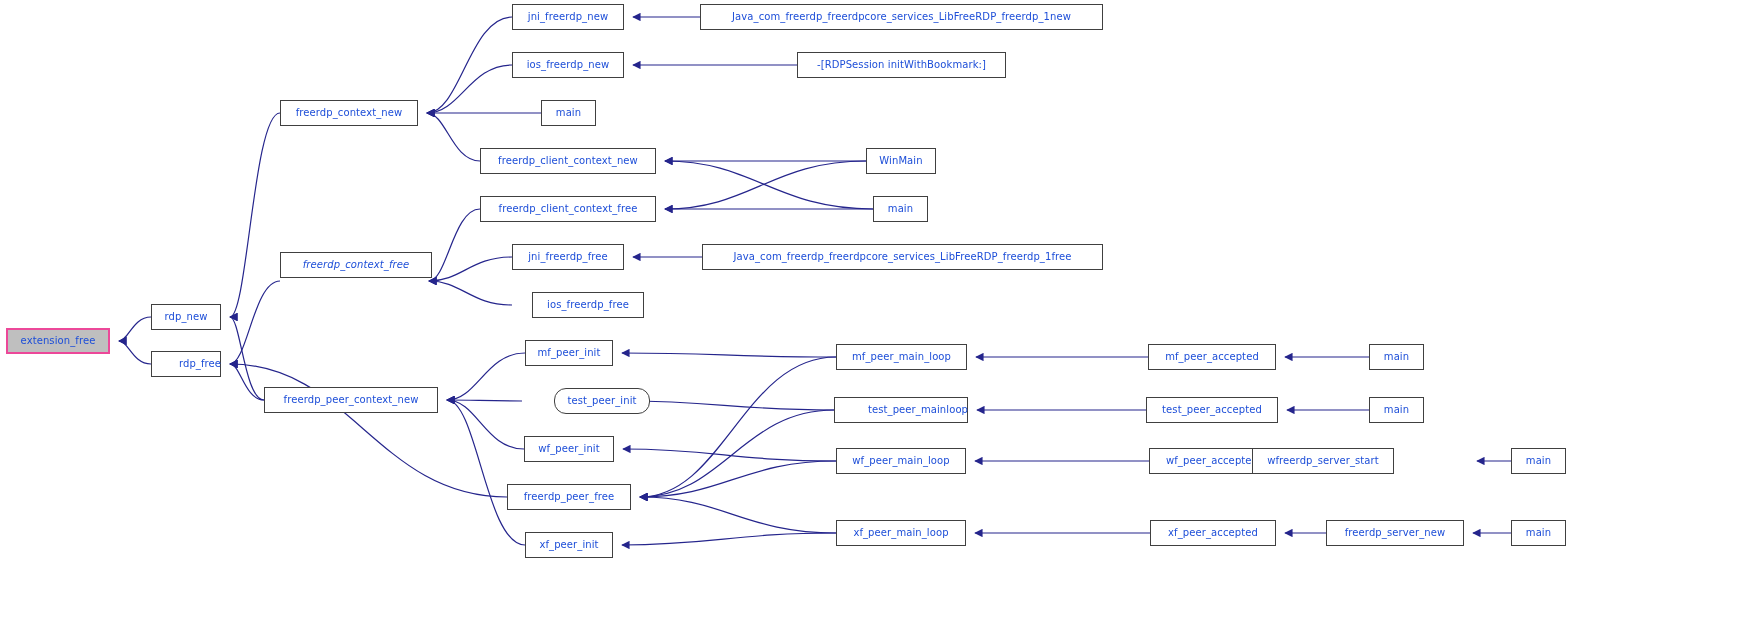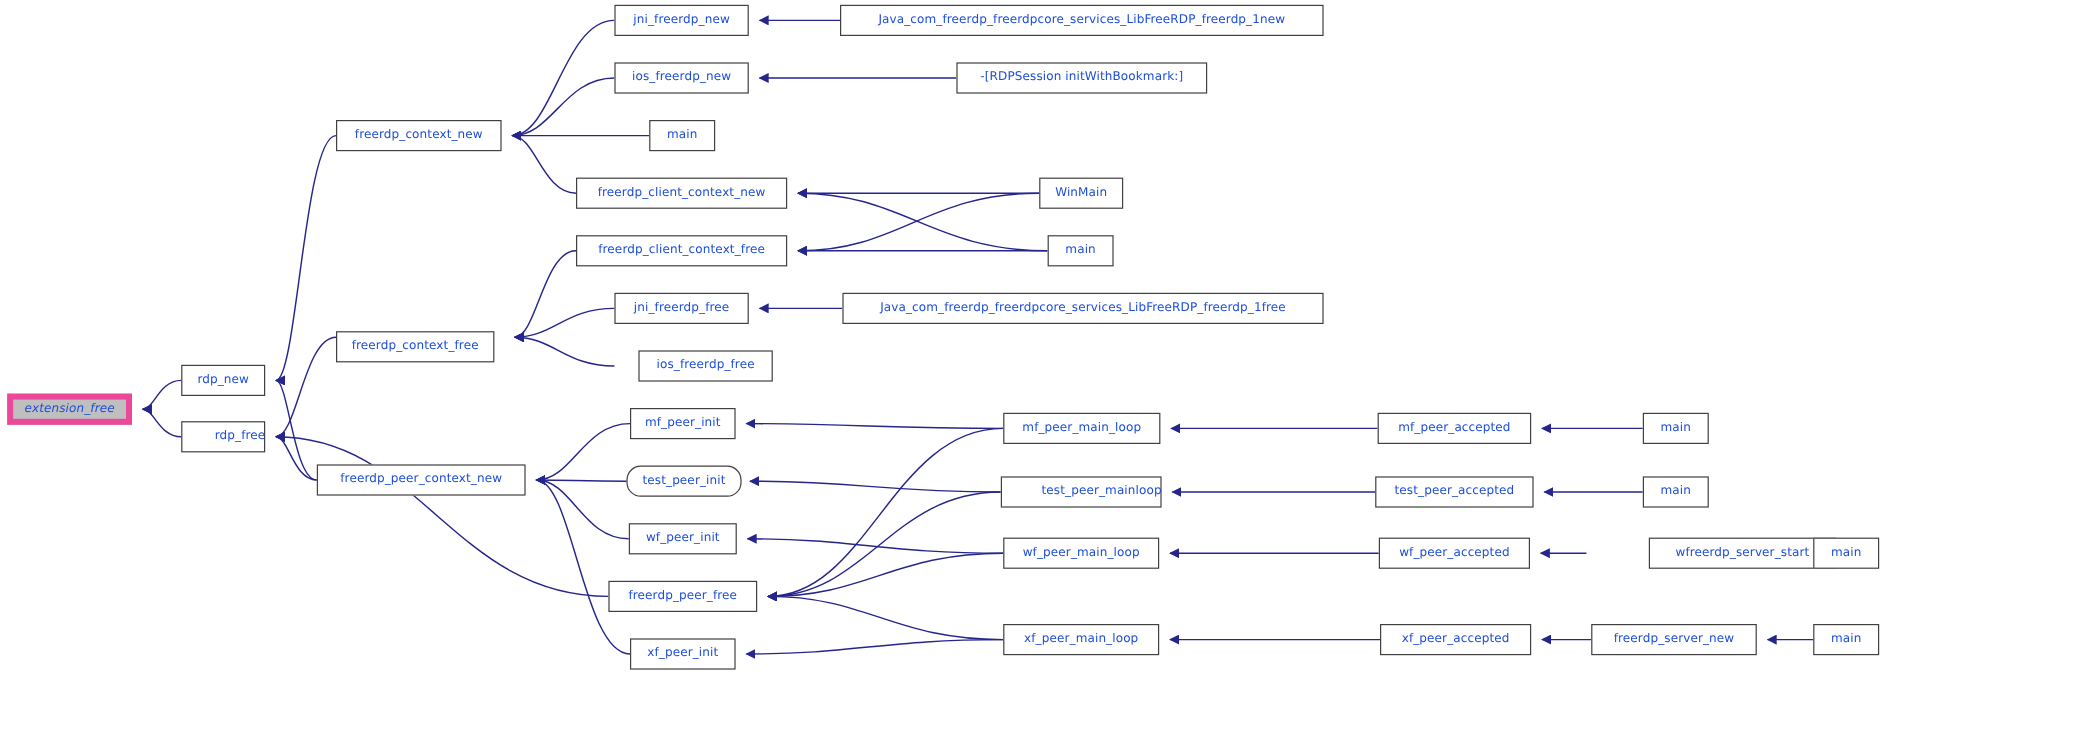--- a/index.html
+++ b/index.html
@@ -35,22 +35,21 @@
     display: flex;
     align-items: center;
     justify-content: center;
     white-space: nowrap;
     height: 26px;
     letter-spacing: 0.1px;
     z-index: 3;
   }
   .node.root {
     background: #bfbfbf;
-    border: 5px solid #ec4899;
-    font-style: italic;
+    border: 2px solid #ec4899;
   }
 </style>
 </head>
 <body>
 
 <div id="canvas">
   <svg class="edges" viewBox="0 0 1744 627" xmlns="http://www.w3.org/2000/svg">
     <defs>
       <marker id="arrow" viewBox="0 0 10 10" refX="9" refY="5" markerWidth="7" markerHeight="7" orient="auto-start-reverse">
         <path d="M 0 0 L 10 5 L 0 10 z" fill="#25258c"></path>
@@ -100,47 +99,47 @@
         <path d="M 1511 461 C 1491.65 461, 1487.35 461, 1477 461" fill="none" stroke="#25258c" stroke-width="1.2" marker-end="url(#arrow)"></path>
         <path d="M 1326 533 C 1303.5 533, 1298.5 533, 1285 533" fill="none" stroke="#25258c" stroke-width="1.2" marker-end="url(#arrow)"></path>
         <path d="M 1511 533 C 1489.85 533, 1485.15 533, 1473 533" fill="none" stroke="#25258c" stroke-width="1.2" marker-end="url(#arrow)"></path>
       </g>
   </svg>
   <div id="node-layer">
       <div class="node root" style="left: 6px; top: 328px; width: 104px;">extension_free</div>
       <div class="node" style="left: 151px; top: 304px; width: 70px;">rdp_new</div>
       <div class="node" style="left: 151px; top: 351px; width: 70px; padding-left: 28px;">rdp_free</div>
       <div class="node" style="left: 280px; top: 100px; width: 138px;">freerdp_context_new</div>
-      <div class="node" style="left: 280px; top: 276px; width: 132px;">freerdp_context_free</div>
+      <div class="node" style="left: 280px; top: 252px; width: 152px; font-style: italic;">freerdp_context_free</div>
       <div class="node" style="left: 264px; top: 387px; width: 174px;">freerdp_peer_context_new</div>
       <div class="node" style="left: 512px; top: 4px; width: 112px;">jni_freerdp_new</div>
       <div class="node" style="left: 512px; top: 52px; width: 112px;">ios_freerdp_new</div>
       <div class="node" style="left: 541px; top: 100px; width: 55px;">main</div>
       <div class="node" style="left: 480px; top: 148px; width: 176px;">freerdp_client_context_new</div>
       <div class="node" style="left: 480px; top: 196px; width: 176px;">freerdp_client_context_free</div>
       <div class="node" style="left: 512px; top: 244px; width: 112px;">jni_freerdp_free</div>
       <div class="node" style="left: 532px; top: 292px; width: 112px;">ios_freerdp_free</div>
       <div class="node" style="left: 525px; top: 340px; width: 88px;">mf_peer_init</div>
-      <div class="node" style="left: 522px; top: 388px; width: 96px; border-radius: 12px;">test_peer_init</div>
+      <div class="node" style="left: 554px; top: 388px; width: 96px; border-radius: 12px;">test_peer_init</div>
       <div class="node" style="left: 524px; top: 436px; width: 90px;">wf_peer_init</div>
       <div class="node" style="left: 507px; top: 484px; width: 124px;">freerdp_peer_free</div>
       <div class="node" style="left: 525px; top: 532px; width: 88px;">xf_peer_init</div>
       <div class="node" style="left: 700px; top: 4px; width: 403px;">Java_com_freerdp_freerdpcore_services_LibFreeRDP_freerdp_1new</div>
       <div class="node" style="left: 797px; top: 52px; width: 209px;">-[RDPSession initWithBookmark:]</div>
       <div class="node" style="left: 866px; top: 148px; width: 70px;">WinMain</div>
       <div class="node" style="left: 873px; top: 196px; width: 55px;">main</div>
       <div class="node" style="left: 702px; top: 244px; width: 401px;">Java_com_freerdp_freerdpcore_services_LibFreeRDP_freerdp_1free</div>
       <div class="node" style="left: 836px; top: 344px; width: 131px;">mf_peer_main_loop</div>
       <div class="node" style="left: 834px; top: 397px; width: 134px; padding-left: 34px;">test_peer_mainloop</div>
       <div class="node" style="left: 836px; top: 448px; width: 130px;">wf_peer_main_loop</div>
       <div class="node" style="left: 836px; top: 520px; width: 130px;">xf_peer_main_loop</div>
       <div class="node" style="left: 1148px; top: 344px; width: 128px;">mf_peer_accepted</div>
       <div class="node" style="left: 1146px; top: 397px; width: 132px;">test_peer_accepted</div>
       <div class="node" style="left: 1149px; top: 448px; width: 126px;">wf_peer_accepted</div>
       <div class="node" style="left: 1150px; top: 520px; width: 126px;">xf_peer_accepted</div>
       <div class="node" style="left: 1369px; top: 344px; width: 55px;">main</div>
       <div class="node" style="left: 1369px; top: 397px; width: 55px;">main</div>
-      <div class="node" style="left: 1374px; top: 448px; width: 156px;">wfreerdp_server_start</div>
+      <div class="node" style="left: 1252px; top: 448px; width: 142px;">wfreerdp_server_start</div>
       <div class="node" style="left: 1511px; top: 448px; width: 55px;">main</div>
       <div class="node" style="left: 1326px; top: 520px; width: 138px;">freerdp_server_new</div>
       <div class="node" style="left: 1511px; top: 520px; width: 55px;">main</div>
     </div>
 </div>
 
 </body></html>

